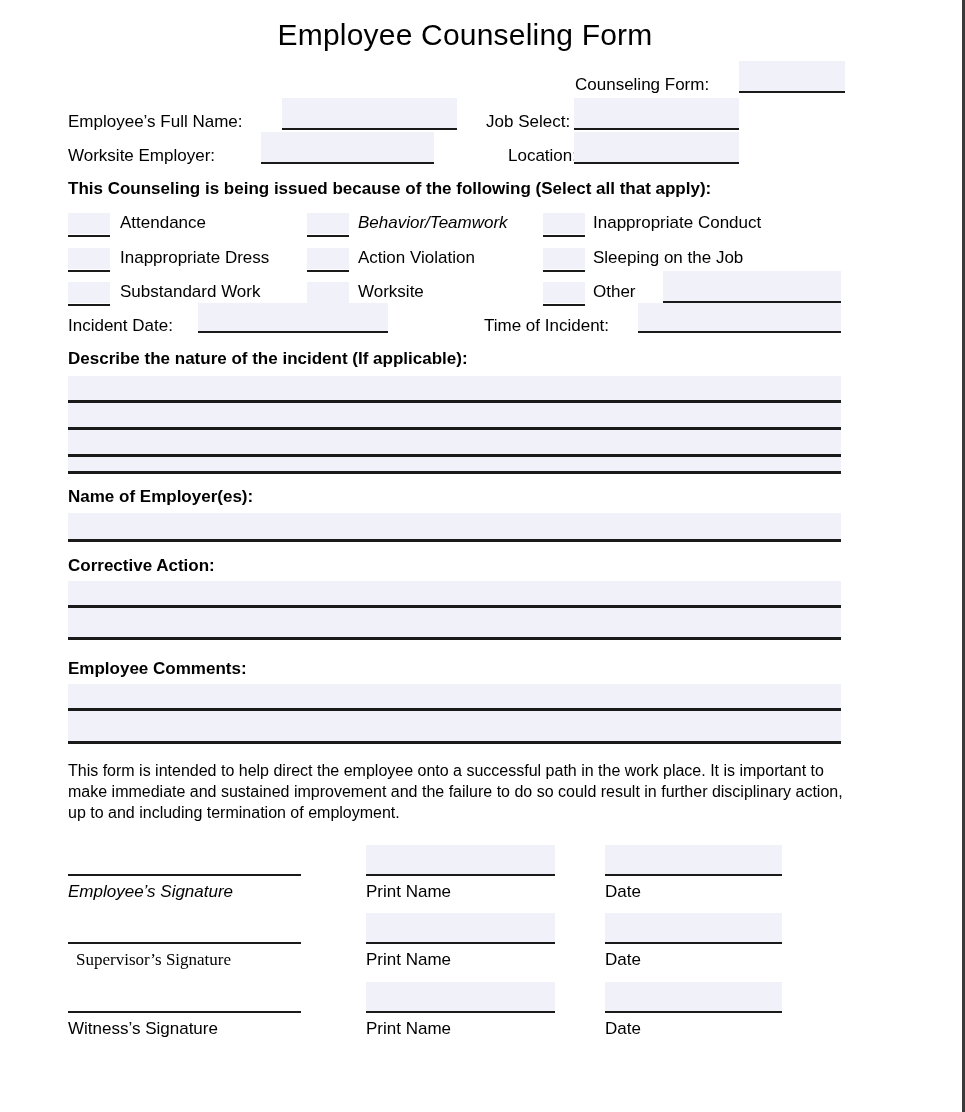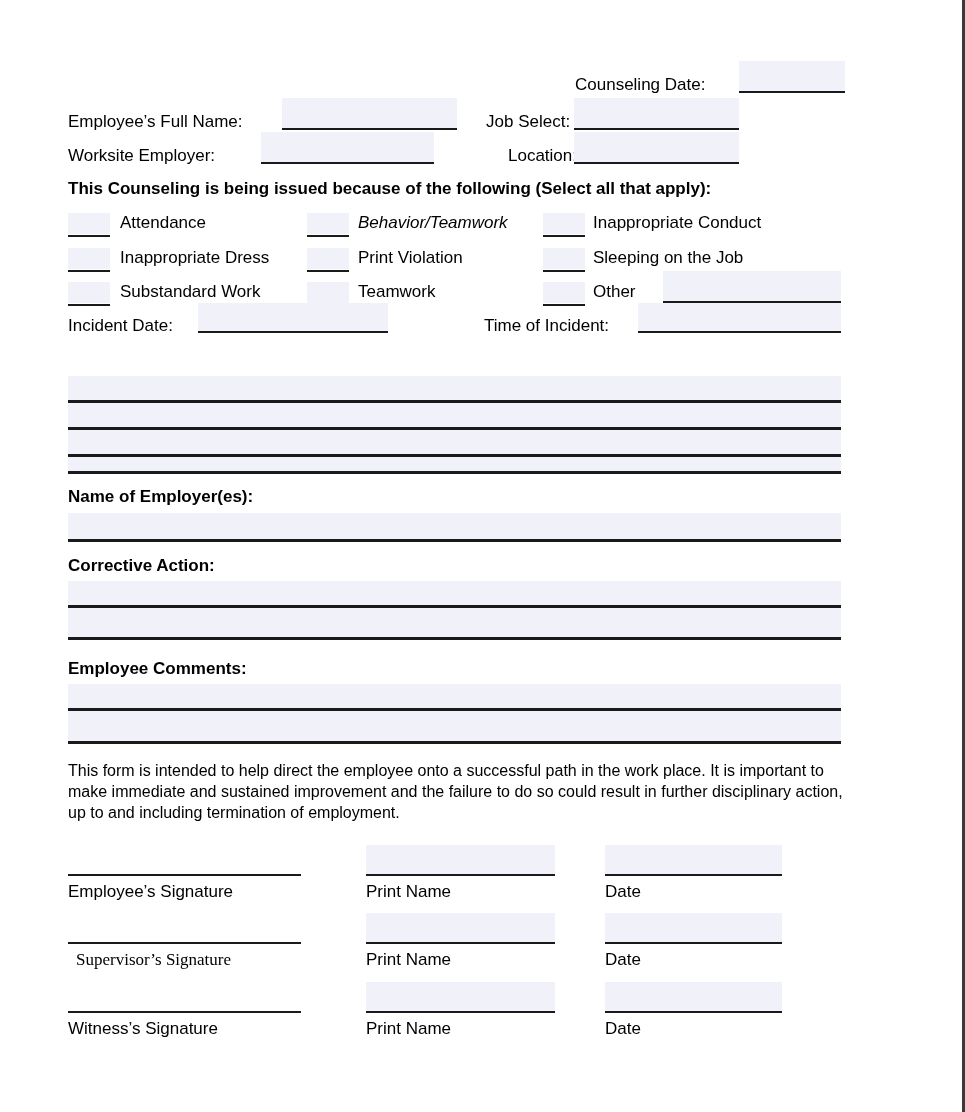--- a/index.html
+++ b/index.html
@@ -76,22 +76,23 @@
     position: absolute;
     font-size: 17px;
     line-height: 20px;
   }
 </style>
 </head>
 <body>
 
 <div id="page">
 
-
-  <div class="lbl" style="position:absolute; left:575px; top:75px;">Counseling Date:</div>
+  <div class="title">Employee Counseling Form</div>
+
+  <div class="lbl" style="position:absolute; left:575px; top:75px;">Counseling Form:</div>
   <div class="fill" style="left:739px; top:61px; width:106px; height:30px;"></div>
   <div class="rule thin" style="left:739px; top:91px; width:106px;"></div>
   <div class="lbl" style="position:absolute; left:744px; top:72px;"></div>
 
   <div class="lbl" style="position:absolute; left:68px; top:112px;">Employee’s Full Name:</div>
   <div class="fill" style="left:282px; top:98px; width:175px; height:30px;"></div>
   <div class="rule thin" style="left:282px; top:128px; width:175px;"></div>
   <div class="lbl" style="position:absolute; left:287px; top:109px;"></div>
 
   <div class="lbl" style="position:absolute; left:486px; top:112px;">Job Select:</div>
@@ -132,27 +133,27 @@
   <div class="blank" style="left:307px; top:213px; width:42px; height:24px;">
     <div class="fill"></div>
     <div class="rule"></div>
   </div>
   <div class="lbl" style="position:absolute; left:358px; top:213px;font-style:italic;">Behavior/Teamwork</div>
 
   <div class="blank" style="left:307px; top:248px; width:42px; height:24px;">
     <div class="fill"></div>
     <div class="rule"></div>
   </div>
-  <div class="lbl" style="position:absolute; left:358px; top:248px;">Print Violation</div>
+  <div class="lbl" style="position:absolute; left:358px; top:248px;">Action Violation</div>
 
   <div class="blank" style="left:307px; top:282px; width:42px; height:24px;">
     <div class="fill"></div>
     <div class="rule"></div>
   </div>
-  <div class="lbl" style="position:absolute; left:358px; top:282px;">Teamwork</div>
+  <div class="lbl" style="position:absolute; left:358px; top:282px;">Worksite</div>
 
   <div class="blank" style="left:543px; top:213px; width:42px; height:24px;">
     <div class="fill"></div>
     <div class="rule"></div>
   </div>
   <div class="lbl" style="position:absolute; left:593px; top:213px;">Inappropriate Conduct</div>
 
   <div class="blank" style="left:543px; top:248px; width:42px; height:24px;">
     <div class="fill"></div>
     <div class="rule"></div>
@@ -172,20 +173,21 @@
   <div class="lbl" style="position:absolute; left:68px; top:316px;">Incident Date:</div>
   <div class="fill" style="left:198px; top:303px; width:190px; height:28px;"></div>
   <div class="rule thin" style="left:198px; top:331px; width:190px;"></div>
   <div class="lbl" style="position:absolute; left:203px; top:314px;"></div>
 
   <div class="lbl" style="position:absolute; left:484px; top:316px;">Time of Incident:</div>
   <div class="fill" style="left:638px; top:303px; width:203px; height:28px;"></div>
   <div class="rule thin" style="left:638px; top:331px; width:203px;"></div>
   <div class="lbl" style="position:absolute; left:643px; top:314px;"></div>
 
+  <div class="lbl bold" style="position:absolute; left:68px; top:349px;">Describe the nature of the incident (If applicable):</div>
 
   <div class="fill" style="left:68px; top:376px; width:773px; height:24px;"></div>
   <div class="rule med" style="left:68px; top:400px; width:773px;"></div>
   <div class="lbl" style="position:absolute; left:72px; top:378px;"></div>
 
   <div class="fill" style="left:68px; top:403px; width:773px; height:24px;"></div>
   <div class="rule med" style="left:68px; top:427px; width:773px;"></div>
   <div class="lbl" style="position:absolute; left:72px; top:405px;"></div>
 
   <div class="fill" style="left:68px; top:430px; width:773px; height:24px;"></div>
@@ -219,21 +221,21 @@
   <div class="lbl" style="position:absolute; left:72px; top:686px;"></div>
 
   <div class="fill" style="left:68px; top:711px; width:773px; height:30px;"></div>
   <div class="rule med" style="left:68px; top:741px; width:773px;"></div>
   <div class="lbl" style="position:absolute; left:72px; top:713px;"></div>
 
   <div class="para" style="left:68px; top:760px; width:777px;">This form is intended to help direct the employee onto a successful path in the work place. It is important to make immediate and sustained improvement and the failure to do so could result in further disciplinary action, up to and including termination of employment.</div>
 
   <div class="rule thin" style="left:68px; top:874px; width:233px;"></div>
   <div class="lbl" style="position:absolute; left:72px; top:855px;"></div>
-  <div class="sig-label" style="left:68px; top:882px;">Employee’s Signature</div>
+  <div class="sig-label" style="left:68px; top:882px;font-style:italic;">Employee’s Signature</div>
 
   <div class="fill" style="left:366px; top:845px; width:189px; height:29px;"></div>
   <div class="rule thin" style="left:366px; top:874px; width:189px;"></div>
   <div class="lbl" style="position:absolute; left:370px; top:855px;"></div>
   <div class="sig-label" style="left:366px; top:882px;">Print Name</div>
 
   <div class="fill" style="left:605px; top:845px; width:177px; height:29px;"></div>
   <div class="rule thin" style="left:605px; top:874px; width:177px;"></div>
   <div class="lbl" style="position:absolute; left:609px; top:855px;"></div>
   <div class="sig-label" style="left:605px; top:882px;">Date</div>

